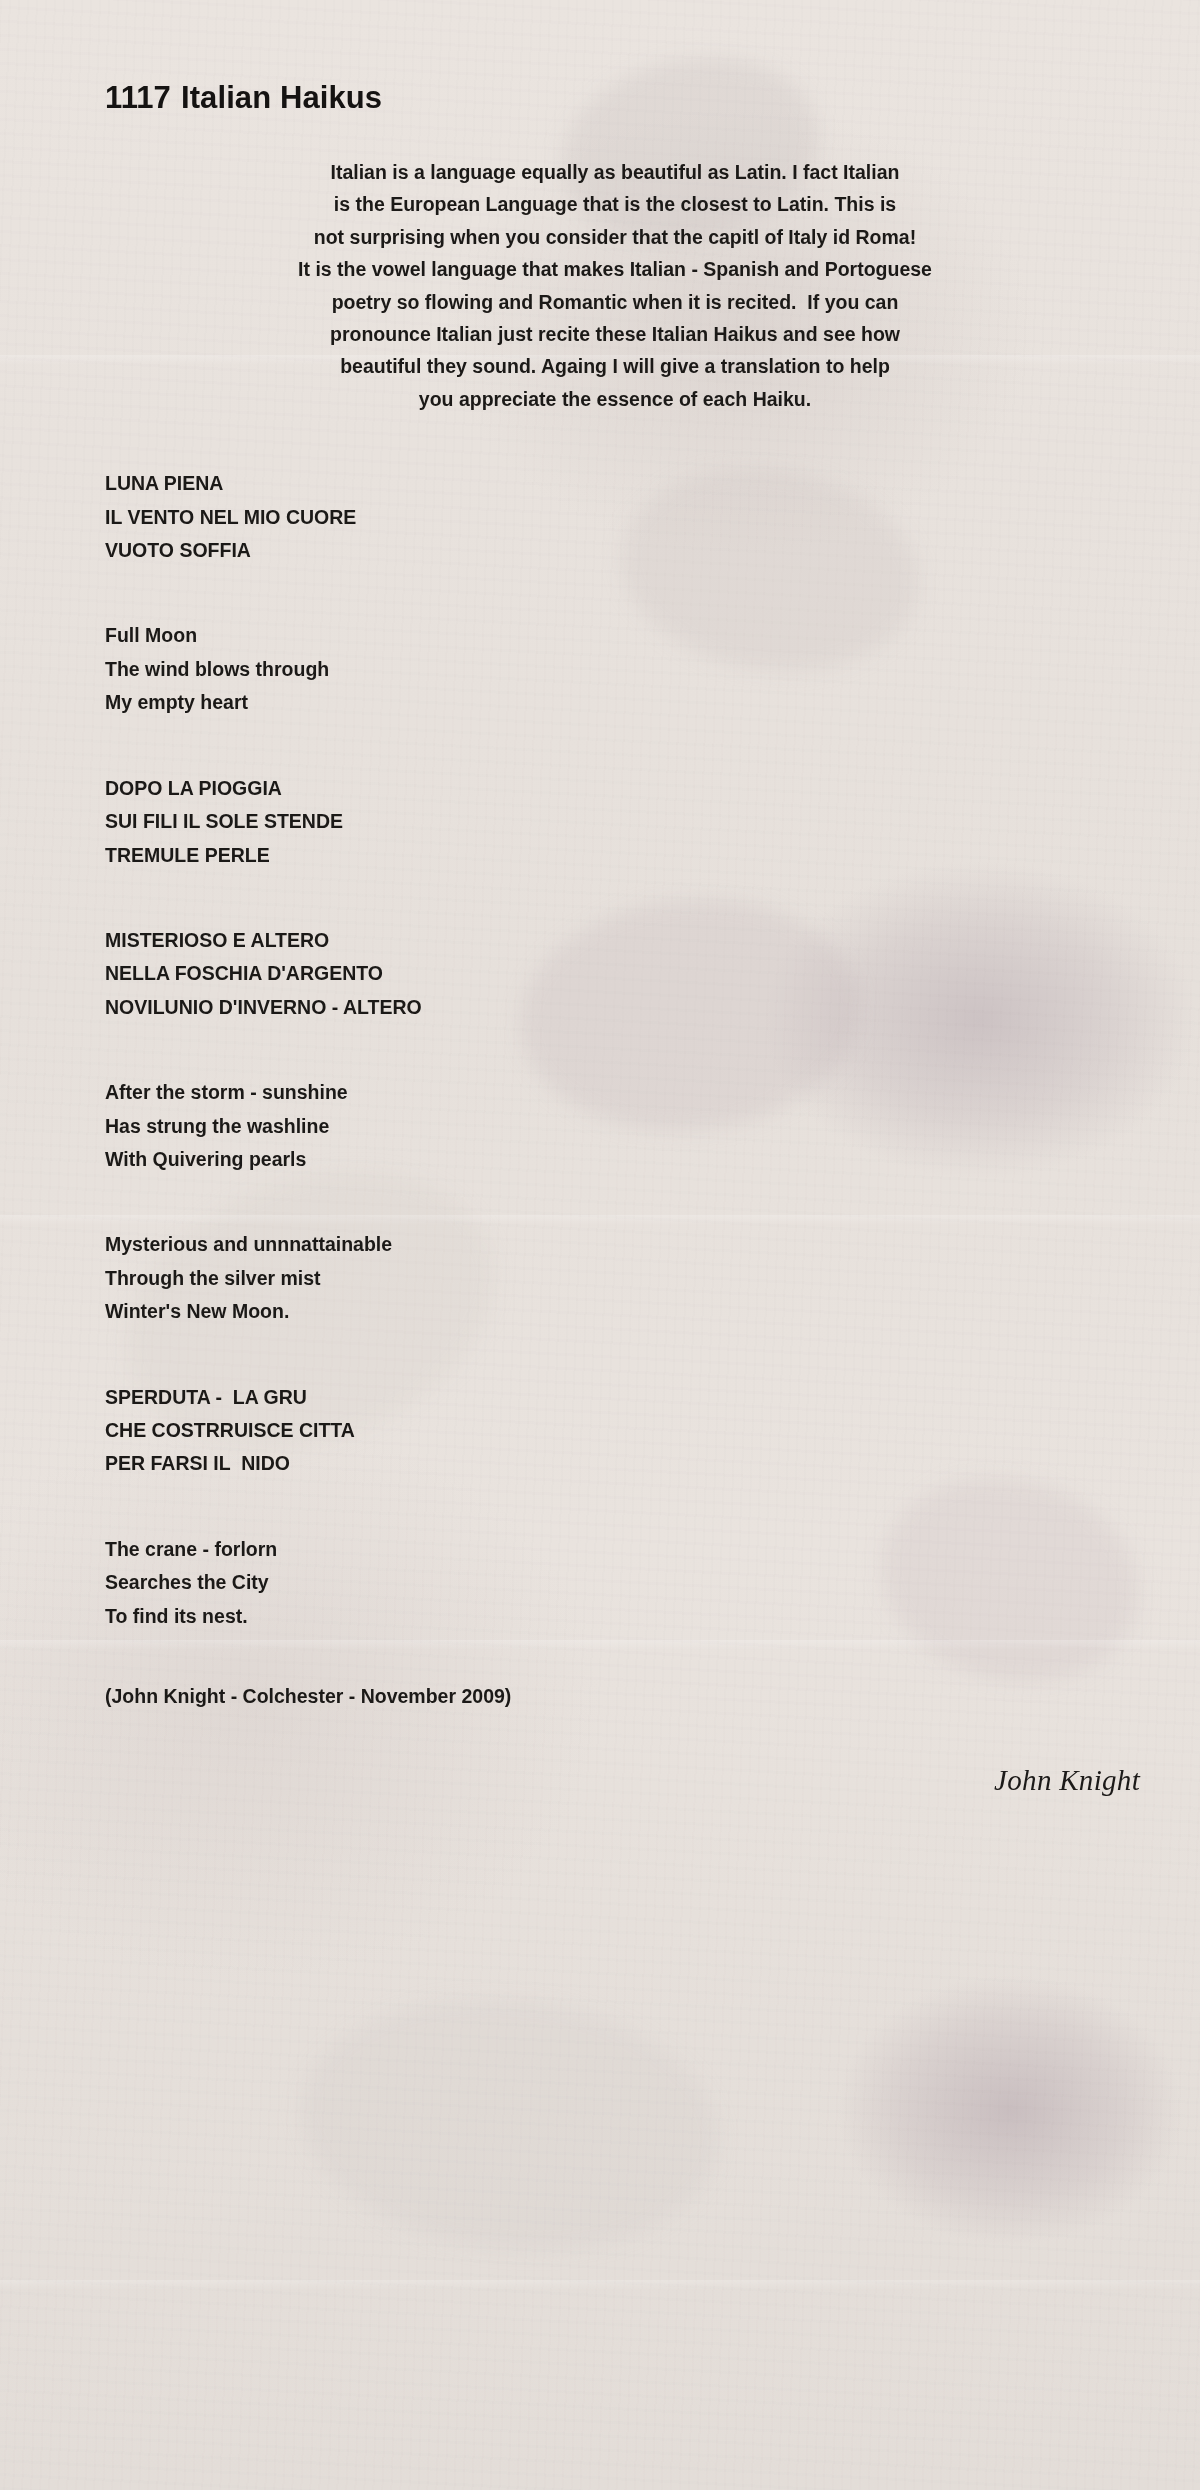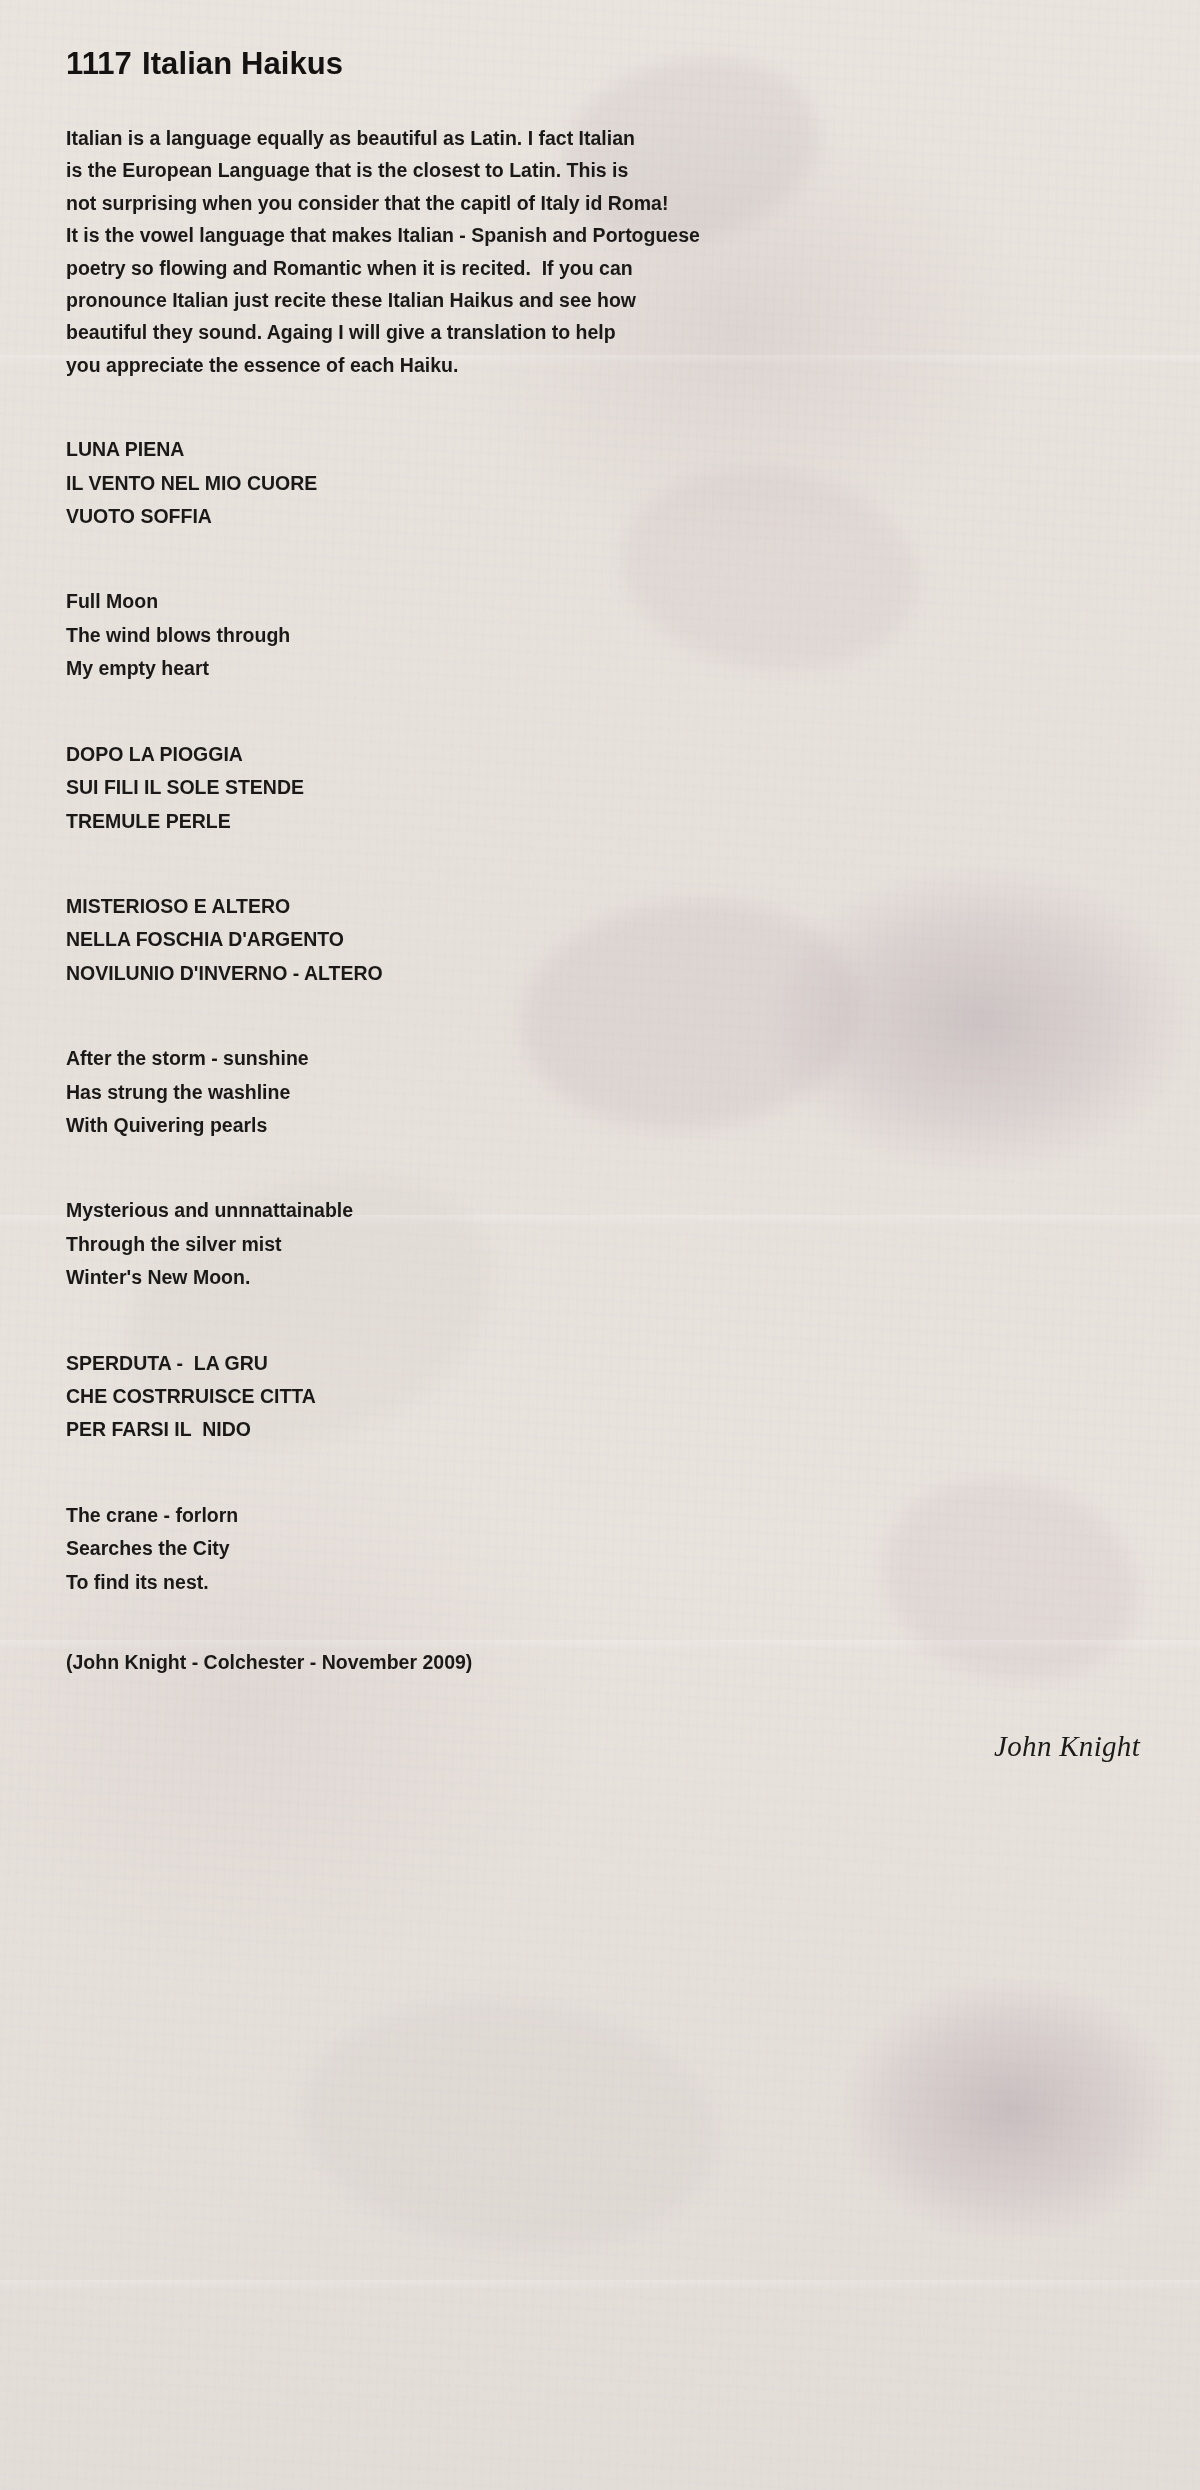--- a/index.html
+++ b/index.html
@@ -54,42 +54,43 @@
     position: absolute;
     left: 0;
     width: 1200px;
     pointer-events: none;
     background: linear-gradient(180deg, rgba(255,255,255,0.20) 0%, rgba(255,255,255,0.0) 100%);
   }
 
   .content {
     position: relative;
     z-index: 5;
-    padding: 26px 60px 0 66px;
+    padding: 60px 60px 0 66px;
     color: #1c1a19;
+    margin-left: 39px;
   }
 
   .doc-title {
     font-size: 31px;
     font-weight: bold;
     letter-spacing: 0.1px;
     margin: 20px 0 0 0;
     color: #151312;
   }
   .doc-title .num { margin-right: 10px; }
 
   .intro {
     margin-top: 40px;
     font-size: 19.5px;
     font-weight: bold;
     line-height: 32.4px;
     color: #1b1917;
     max-width: 1020px;
   }
-  .intro .ln { display: block; white-space: pre; }
+  .intro .ln { display: block; white-space: pre; text-align: center; }
 
   .poem {
     margin-top: 52px;
   }
   .stanza {
     margin: 0 0 52px 0;
   }
   .stanza .ln {
     display: block;
     font-size: 19.5px;

